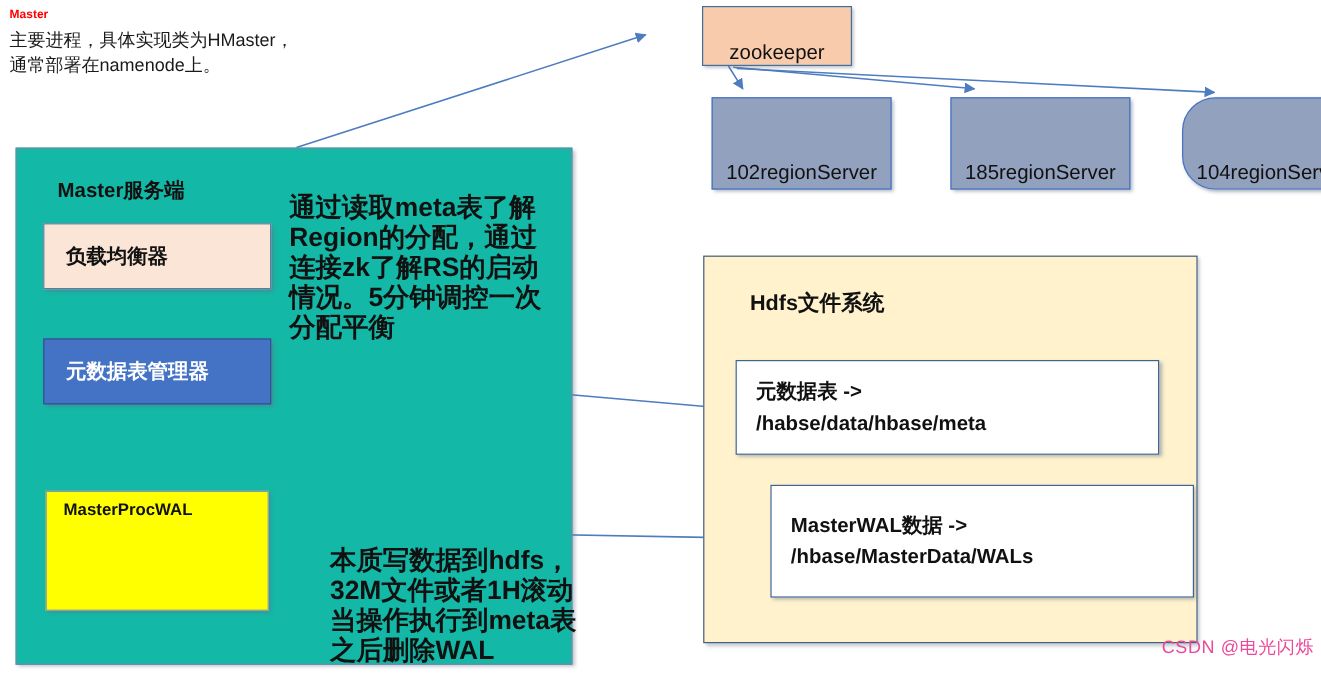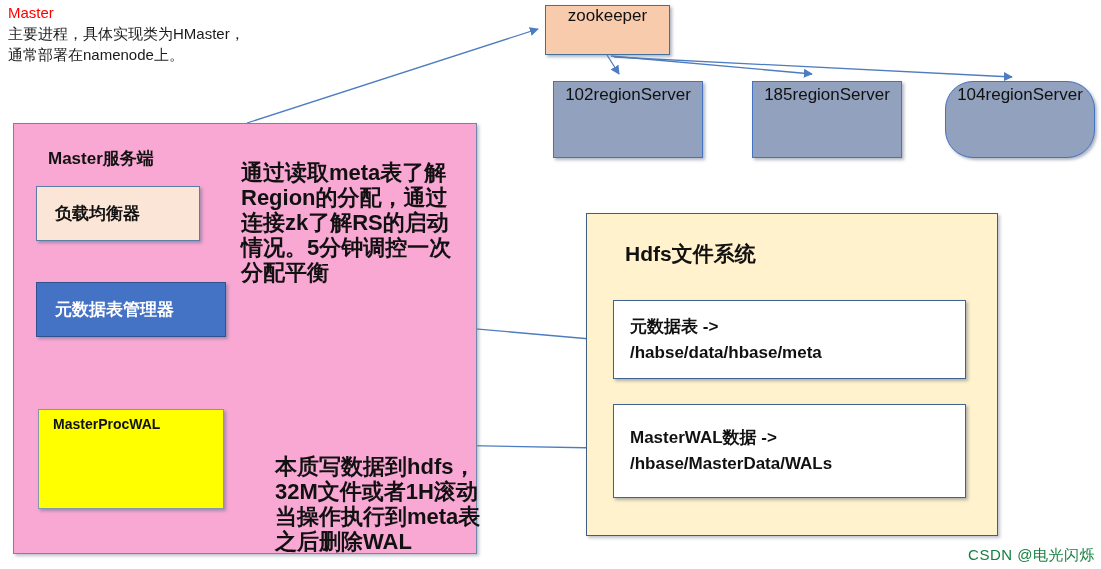--- a/index.html
+++ b/index.html
@@ -3,66 +3,66 @@
 <meta charset="utf-8">
 <style>
   html,body { margin:0; padding:0; background:#ffffff; }
   body { font-family:"Liberation Sans", sans-serif; }
   .stage { position:relative; width:1101px; height:569px; background:#ffffff; overflow:hidden; }
 
   .abs { position:absolute; box-sizing:border-box; }
 
   
   .note { left:8px; top:3px; width:360px; color:#1a1a1a; }
-  .note-title { font-size:15px; font-weight:normal; color:#ff0000; line-height:20px; }
+  .note-title { font-size:10px; font-weight:bold; color:#ff0000; line-height:20px; }
   .note-body { font-size:15px; font-weight:normal; white-space:pre-line; line-height:21px; }
 
   
-  .node { display:flex; align-items:flex-start; justify-content:center; text-align:center;
-          box-shadow:2px 2px 3px rgba(110,122,145,0.55); }
+  .node { display:flex; align-items:flex-end; justify-content:center; text-align:center;
+          box-shadow:2px 2px 3px rgba(110,122,145,0.55);margin-left:40px; }
 
   .zookeeper { left:545px; top:5px; width:125px; height:50px;
                background:#f8cbad; border:1.6px solid #41719c; font-size:17px; color:#111; }
 
   .rs { top:81px; width:150px; height:77px; background:#92a1bd; border:1.6px solid #4472c4;
         flex-direction:row; font-size:17px; line-height:26px; color:#111; }
   .rs102 { left:553px; } .rs103 { left:752px; } .rs104 { left:945px;border-radius:28px; }
 
   
   .master-panel { left:13px; top:123px; width:464px; height:431px;
-                  background:#f9a8d4; border:1.5px solid #6e87a8;
+                  background:#14b8a6; border:1.5px solid #6e87a8;
                   box-shadow:2px 2px 3px rgba(110,122,145,0.45); }
   .mp-title { left:34px; top:23px; font-size:17px; font-weight:bold; color:#111; }
 
   .component { display:flex; align-items:center; padding-left:18px;
                font-size:17px; font-weight:bold; color:#111;
                box-shadow:2px 2px 3px rgba(100,112,135,0.55); }
-  .lb  { left:22px; top:62px;  width:164px; height:55px; background:#fbe5d6; border:1.4px solid #5b7da5; }
+  .lb  { left:22px; top:62px;  width:190px; height:55px; background:#fbe5d6; border:1.4px solid #5b7da5; }
   .mtm { left:22px; top:158px; width:190px; height:55px; background:#4472c4; border:1.4px solid #2f528f; color:#ffffff; }
   .wal { left:24px; top:285px; width:186px; height:100px; background:#ffff00; border:1.4px solid #8496b0;
          flex-direction:column; align-items:flex-start; padding-left:14px;
          font-size:14px; line-height:29px;gap:40px; }
 
   .ann { left:227px; width:240px; font-size:22px; font-weight:bold; color:#111;
          white-space:pre-line; line-height:25px; }
   .ann1 { top:36px; } .ann2 { top:213px; } .ann3 { top:330px;margin-left:34px; }
 
   
   .hdfs-panel { left:586px; top:213px; width:412px; height:323px;
                 background:#fff2cc; border:1.5px solid #3f5e82;
                 box-shadow:2px 2px 3px rgba(110,122,145,0.45); }
-  .hdfs-title { left:38px; top:26px; font-size:21px; font-weight:bold; color:#111; }
+  .hdfs-title { left:38px; top:26px; font-size:18px; font-weight:bold; color:#111; }
   .hdfs-item { left:26px; width:353px; background:#ffffff; border:1.5px solid #3f6492;
                display:flex; align-items:center; padding-left:16px;
                font-size:17px; font-weight:bold; color:#111; white-space:pre-line; line-height:26px;
                box-shadow:2px 2px 3px rgba(100,112,135,0.5); }
   .hdfs-item1 { top:86px; height:79px; }
-  .hdfs-item2 { top:190px; height:94px; }
+  .hdfs-item2 { top:190px; height:94px;margin-left:29px; }
 
-  .watermark { right:6px; bottom:4px; font-size:15px; color:#15803d; letter-spacing:0.5px;margin-left:28px; }
+  .watermark { right:6px; bottom:20px; font-size:15px; color:#ec4899; letter-spacing:0.5px;margin-left:28px; }
 
   svg.arrows { position:absolute; left:0; top:0; width:1101px; height:569px; pointer-events:none; }
   svg.arrows line { stroke:#4d7cc0; stroke-width:1.3; }
 </style>
 </head>
 <body>
 
 <div class="stage">
 
   <svg class="arrows">

